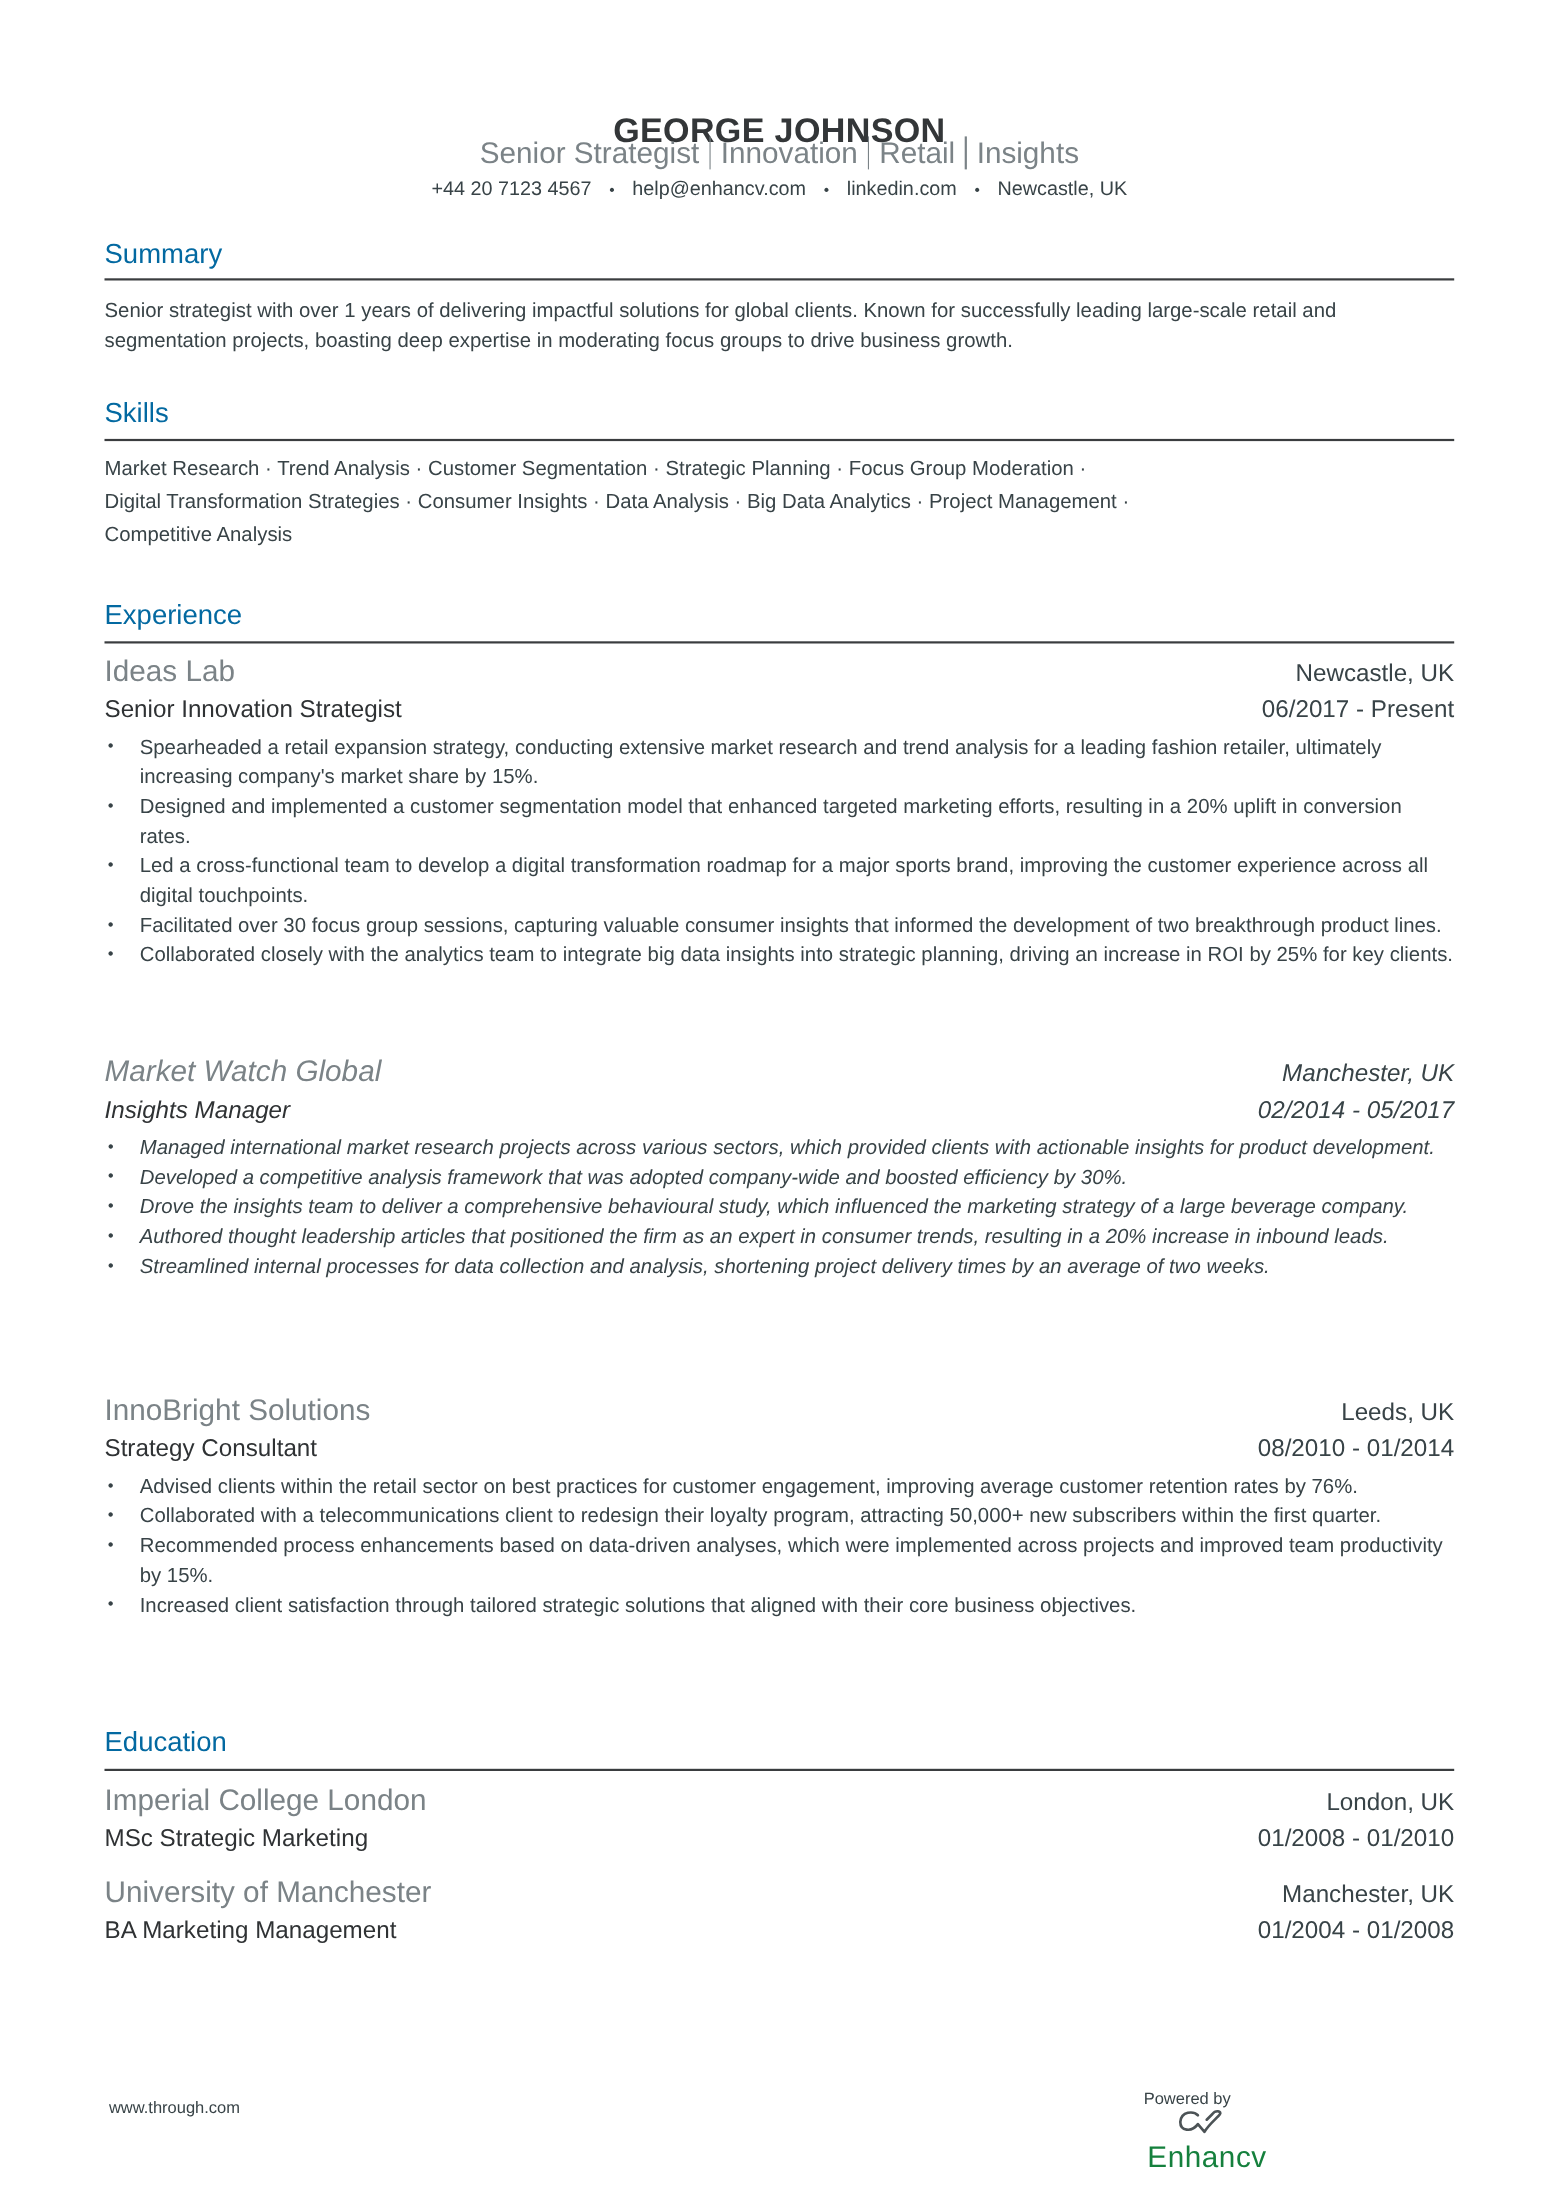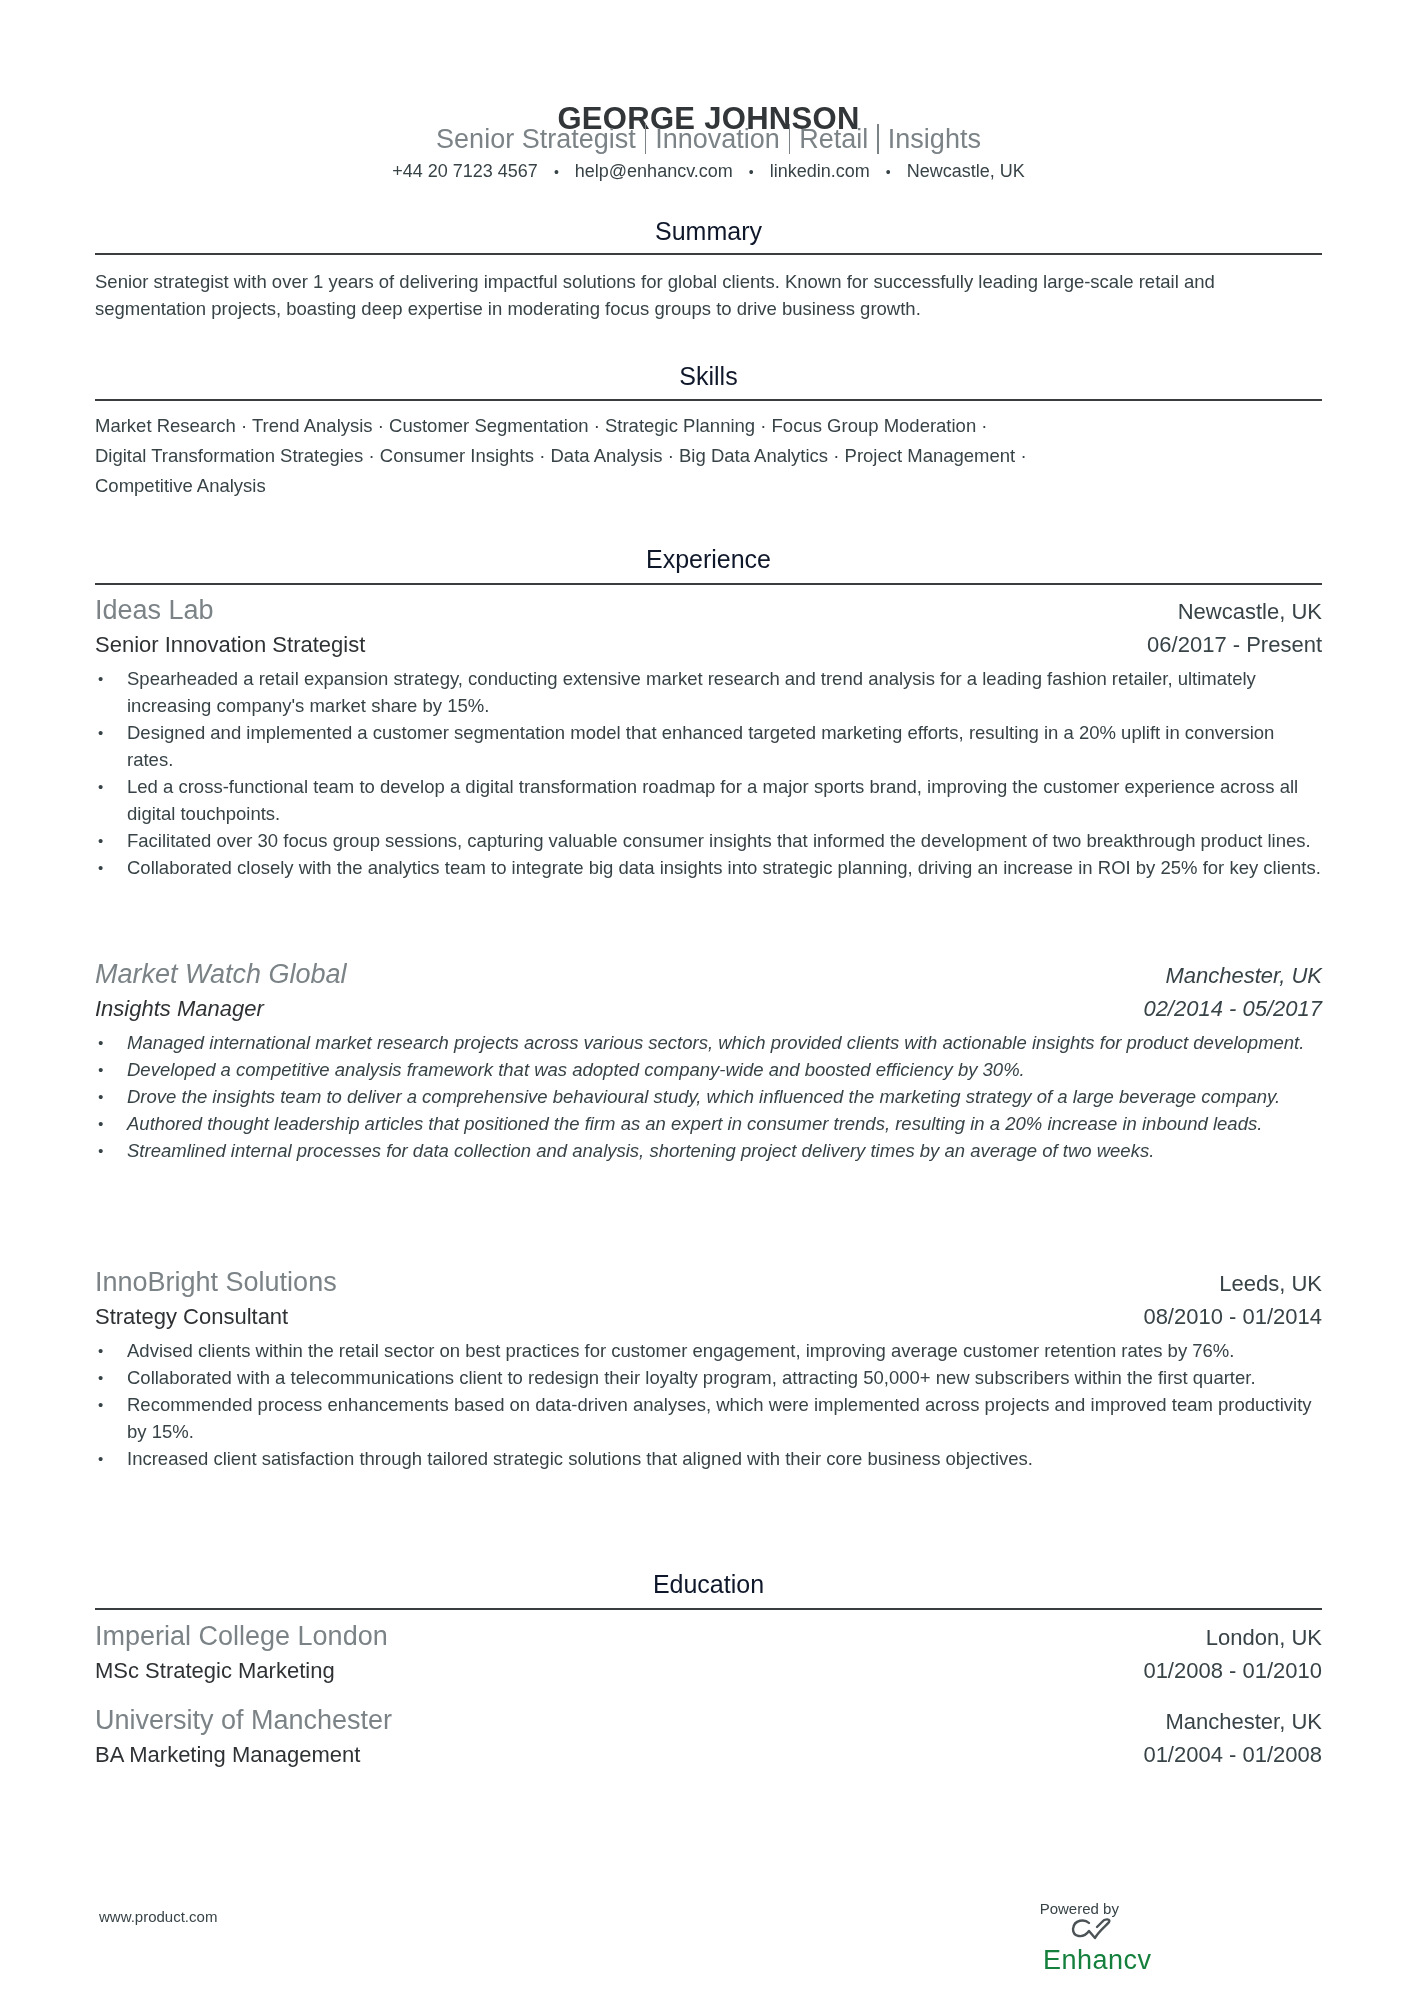--- a/index.html
+++ b/index.html
@@ -8,22 +8,22 @@
   .page { position: absolute; left: 95px; top: 0; width: 1227px; }
   .name { position: absolute; top: 86px; left: 0; width: 100%; text-align: center;
           font-size: 31px; font-weight: bold; color: #333638; letter-spacing: 0.3px; line-height: 36px; margin-top: 15px; }
   .subtitle { position: absolute; top: 123px; left: 0; width: 100%; text-align: center;
               font-size: 27px; color: #7b8387; line-height: 32px; }
   .subtitle .sep { display: inline-block; width: 1.5px; height: 30px; background: #7b8387;
                    vertical-align: -6px; margin: 0 9px; }
   .contact { position: absolute; top: 159px; left: 0; width: 100%; text-align: center;
              font-size: 18px; color: #384347; line-height: 24px; }
   .contact .dot { margin: 0 11px; font-size: 14px; }
-  .section-title { position: absolute; left: 0; width: 100%; text-align: center;
-                   font-size: 25px; color: #0f172a; line-height: 30px; }
+  .section-title { position: absolute; left: 0; width: 100%; 
+                   font-size: 25px; color: #0369a1; line-height: 30px; }
   .divider { position: absolute; left: 0; width: 1227px; height: 2px; background: #3a3d3f; }
   .para { position: absolute; left: 0; width: 1227px; font-size: 18.5px; line-height: 27px; color: #384347; }
   .skills { position: absolute; left: 0; width: 1227px; font-size: 18.5px; line-height: 30px; color: #384347; }
   .entry { position: absolute; left: 0; width: 1227px; }
   .row { display: flex; justify-content: space-between; align-items: baseline; gap: 32px; }
   .org { font-size: 27px; color: #7b8387; line-height: 34px; }
   .loc { font-size: 22px; color: #384347; line-height: 34px; }
   .role { font-size: 22px; color: #2f3234; line-height: 32px; }
   .dates { font-size: 22px; color: #384347; line-height: 32px; }
   ul.bullets { list-style: none; margin: 4px 0 0 0; padding: 0; }
@@ -140,21 +140,21 @@
       <span class="org">University of Manchester</span>
       <span class="loc">Manchester, UK</span>
     </div>
     <div class="row">
       <span class="role">BA Marketing Management</span>
       <span class="dates">01/2004 - 01/2008</span>
     </div>
   </div>
 </div>
 
-<div class="footer-left">www.product.com</div>
+<div class="footer-left">www.through.com</div>
 <div class="footer-right">
   <span class="powered">Powered by</span>
   <span>
     <svg width="46" height="24" viewBox="0 0 46 24">
       <path d="M20 6 C16 2, 5 2, 4 12 C4 20, 14 22, 20 14 L26 21 C30 14, 38 8, 40 5 C42 2, 36 1, 33 5 L28 10" fill="none" stroke="#4c5356" stroke-width="2.4" stroke-linecap="round" stroke-linejoin="round"></path>
     </svg>
   </span>
   <span class="brand">Enhancv</span>
 </div>
 

